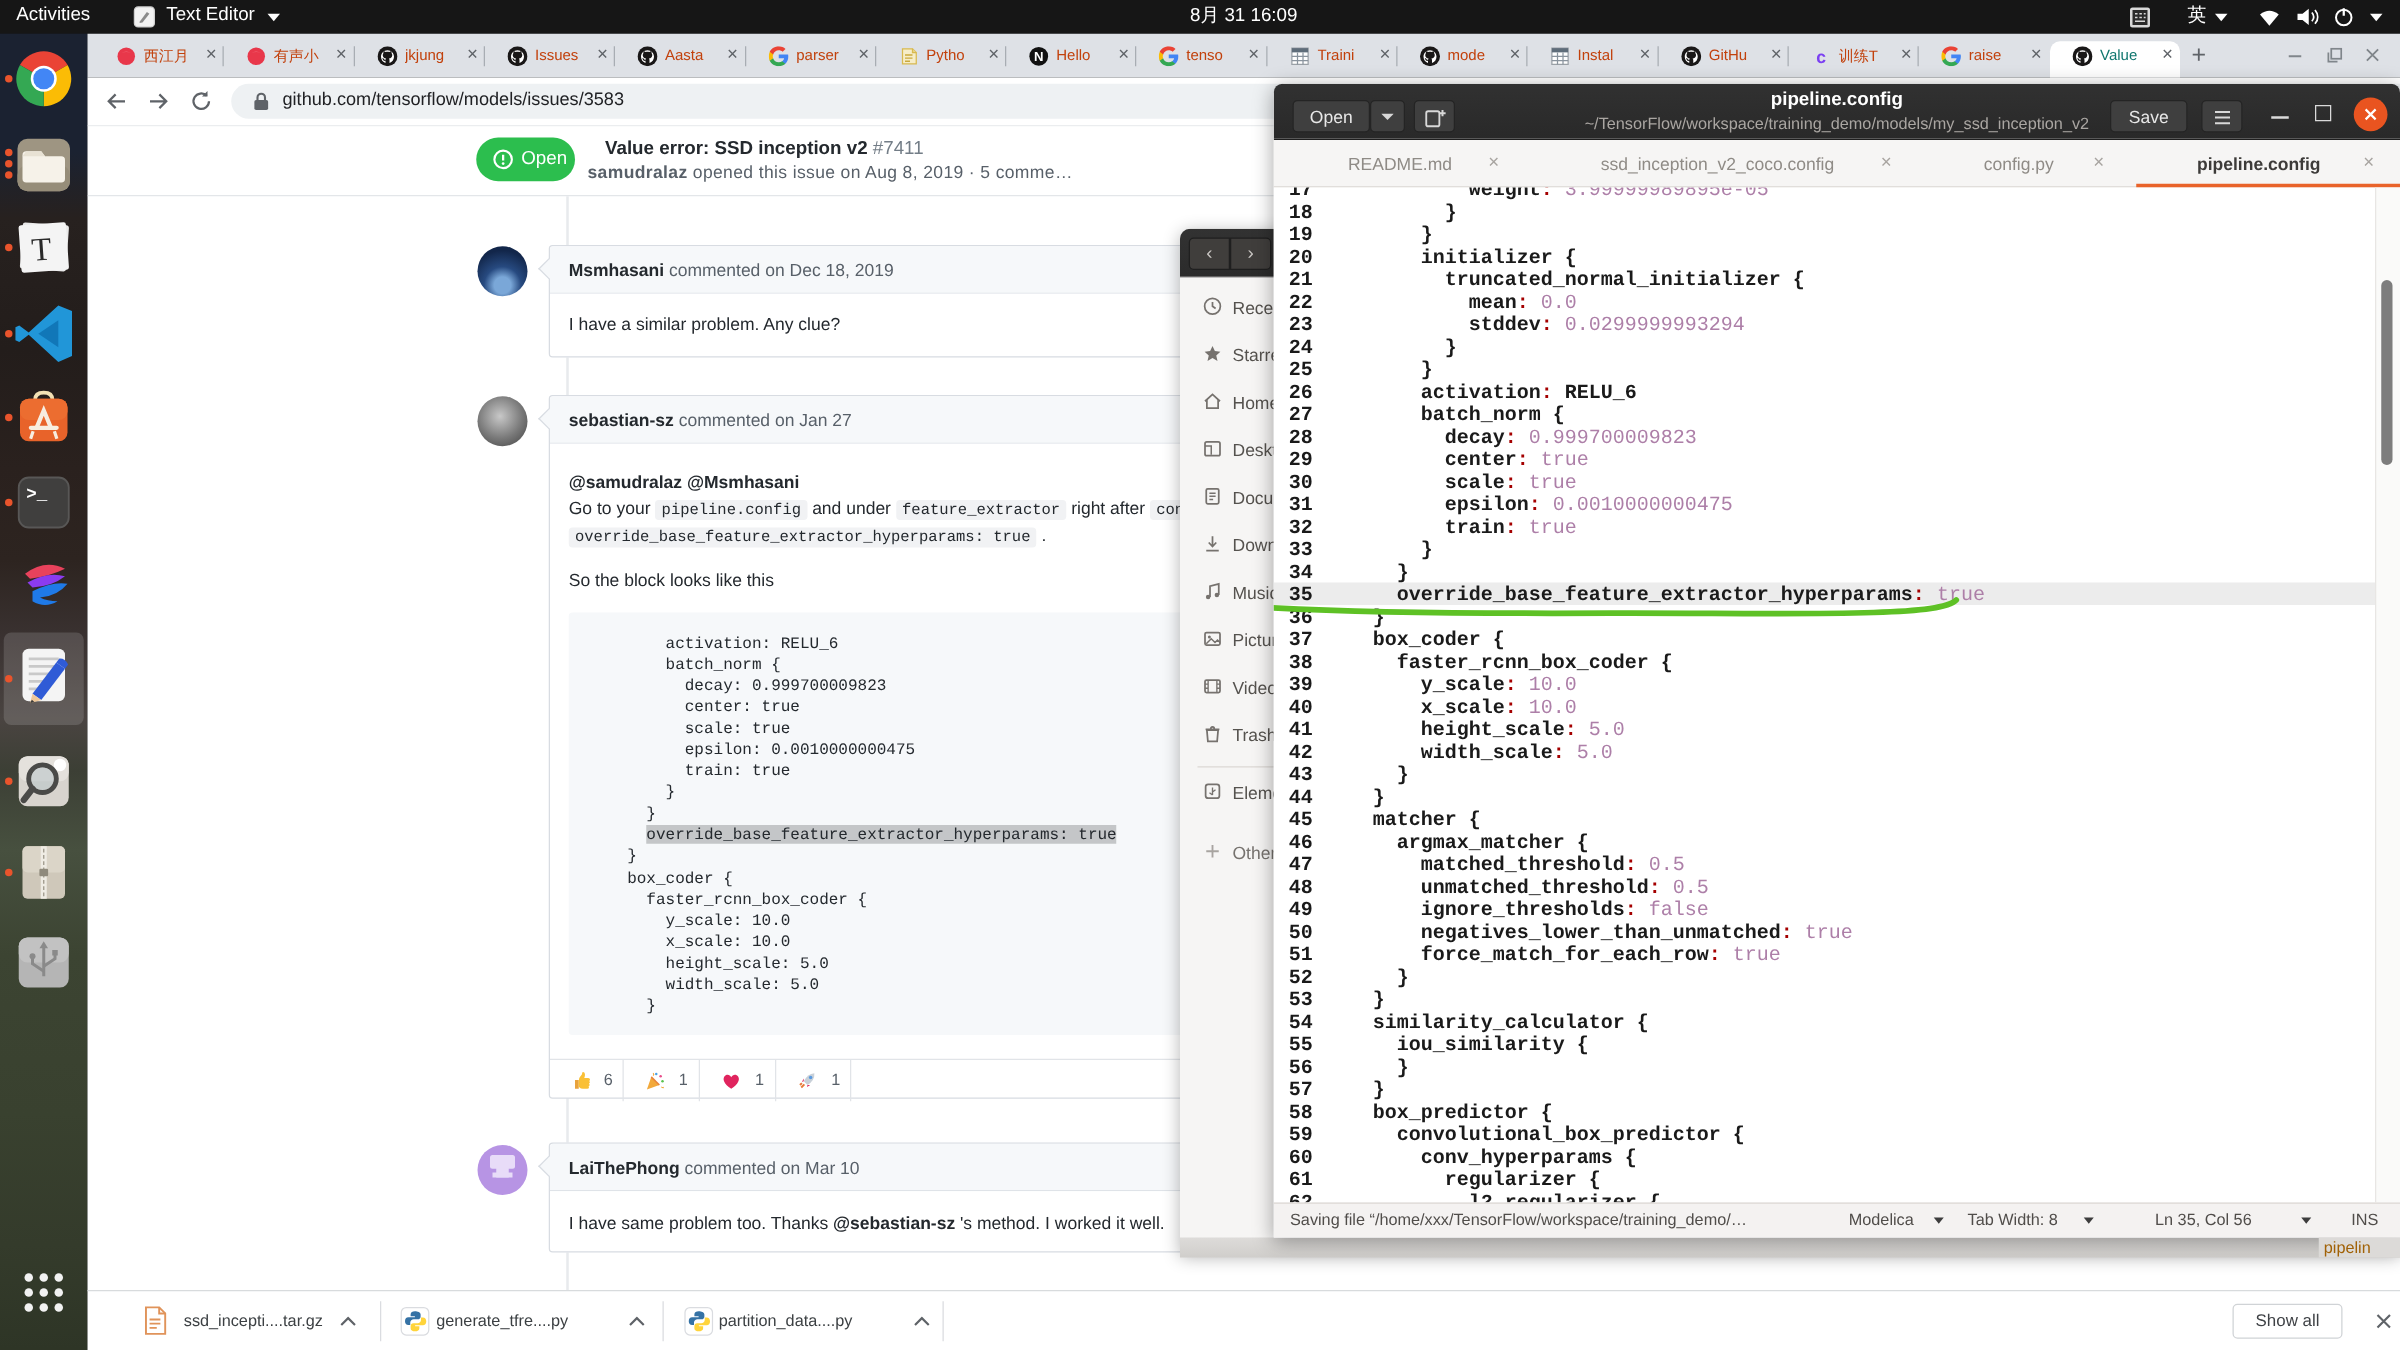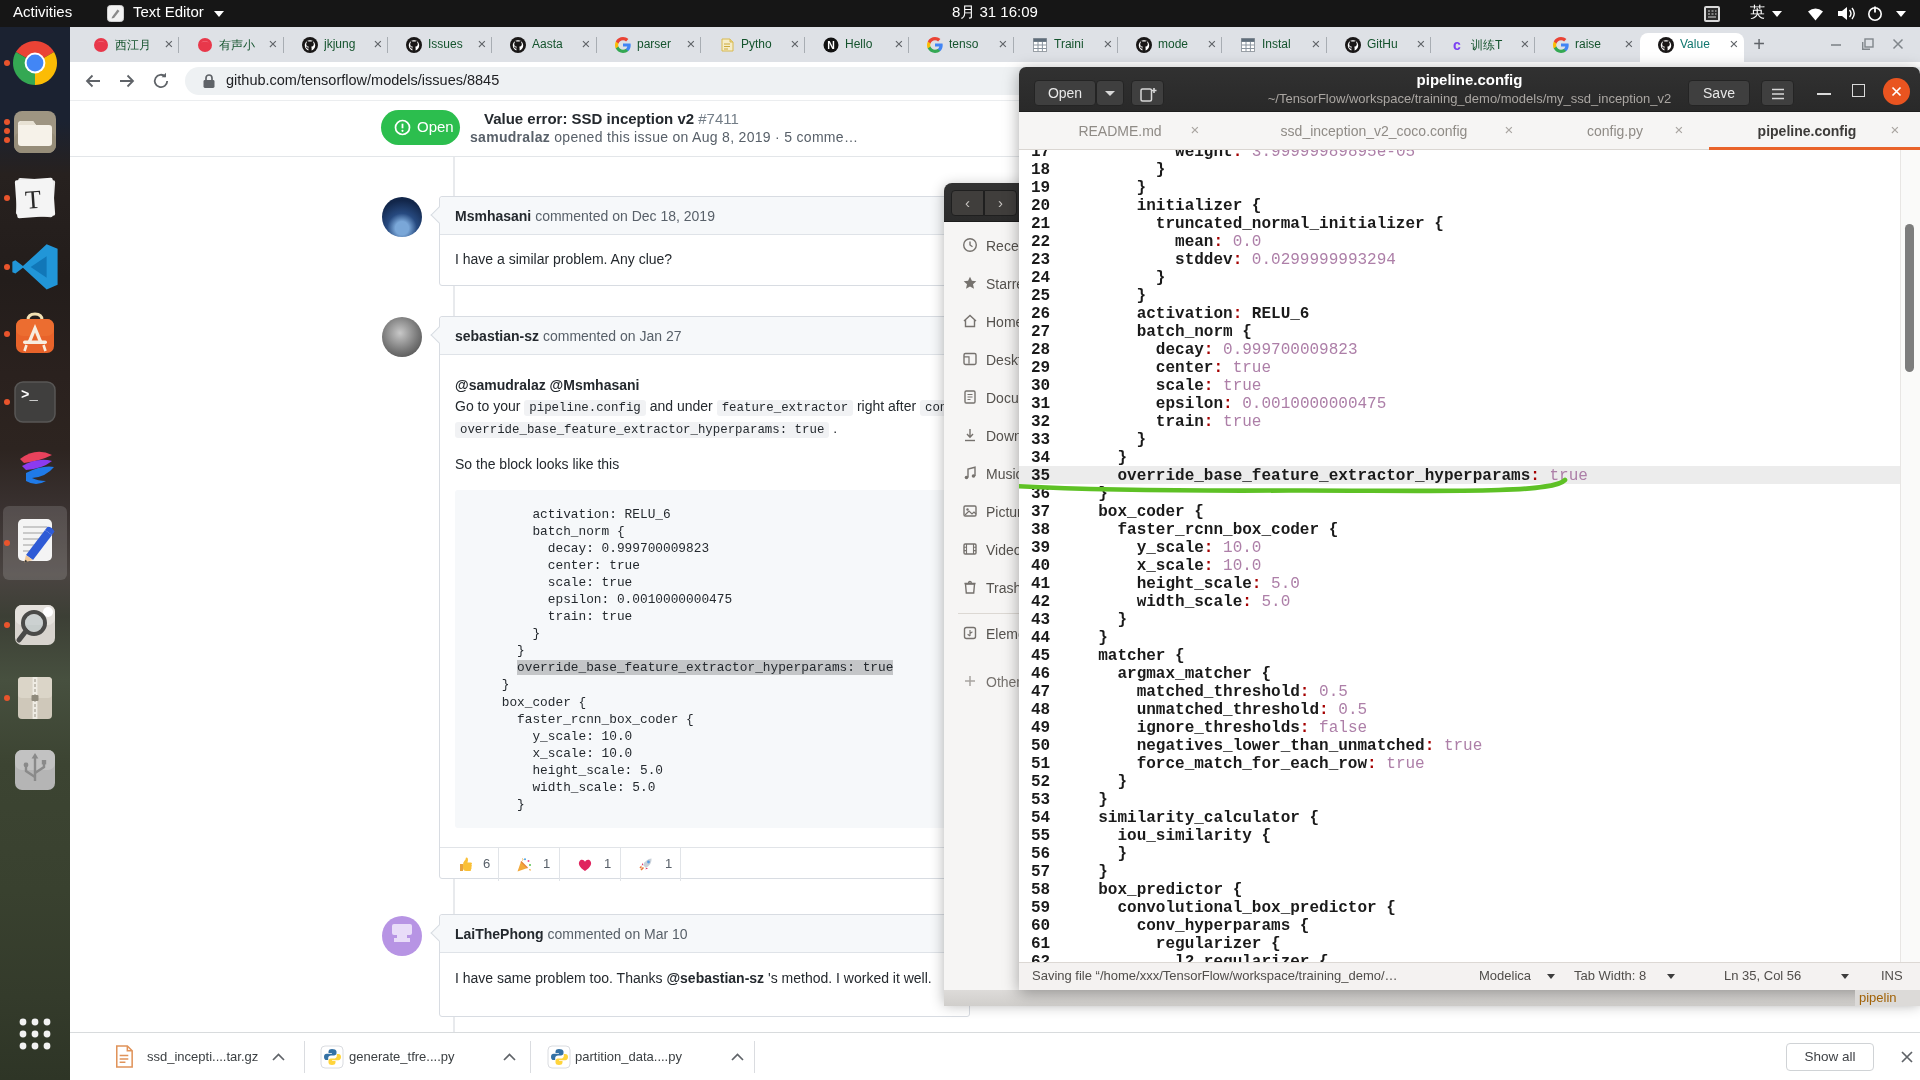--- a/index.html
+++ b/index.html
@@ -11,21 +11,21 @@
   
   #topbar{left:0;top:0;width:1920px;height:27px;background:#161616;color:#fff;font-size:15px;}
   
   #dock{left:0;top:27px;width:70px;height:1053px;background:linear-gradient(180deg,#1b2231 0%,#1b2231 9%,#27211f 14%,#231d1b 24%,#2a211e 33%,#2d2420 40%,#3a3231 46%,#4a4441 52%,#3c3f35 56%,#47503f 62%,#3c4432 70%,#39412f 82%,#343b2b 92%,#2e3526 100%);}
   .dockdot{position:absolute;left:4px;width:6px;height:6px;border-radius:50%;background:#e9542c;}
   .dicon{position:absolute;left:12px;width:46px;height:46px;}
   
   #tabstrip{left:70px;top:27px;width:1850px;height:35px;background:#dee1e6;}
   .tab{position:absolute;top:0;height:35px;}
   .tab .fav{position:absolute;left:18px;top:10px;width:16px;height:16px;}
-  .tab .ttl{position:absolute;left:40px;top:10px;width:44px;height:16px;overflow:hidden;font-size:12px;color:#14532d;white-space:nowrap;}
+  .tab .ttl{position:absolute;left:40px;top:10px;width:44px;height:16px;overflow:hidden;font-size:12px;color:#c2410c;white-space:nowrap;}
   .tab .tx{position:absolute;left:86px;top:9px;width:16px;height:16px;color:#5f6368;font-size:15px;text-align:center;line-height:16px;}
   .tabsep{position:absolute;top:10px;width:1px;height:16px;background:#a8adb3;}
   #toolbar{left:70px;top:62px;width:1850px;height:38px;background:#fff;}
   #omnibox{left:115px;top:5px;width:1790px;height:28px;background:#eef1f3;border-radius:14px;}
   
   #page{left:70px;top:100px;width:1850px;height:932px;background:#fff;overflow:hidden;}
   .ghline{position:absolute;left:383px;width:2px;background:#e8eaed;}
   .cbox{position:absolute;left:369px;width:531px;border:1px solid #d8dce2;border-radius:3px;background:#fff;}
   .chead{position:absolute;left:0;top:0;right:0;height:38px;background:#f6f8fa;border-bottom:1px solid #dfe3e8;border-radius:3px 3px 0 0;font-size:14px;color:#586069;line-height:38px;padding-left:15px;}
   .cavatar{position:absolute;left:312px;width:40px;height:40px;border-radius:50%;}
@@ -386,21 +386,21 @@
       </svg>
     <svg class="abs" style="left:81px;top:9px;" width="20" height="20" viewBox="0 0 20 20">
         <path d="M16.2 10 a6.2 6.2 0 1 1 -1.8-4.4" fill="none" stroke="#5f6368" stroke-width="1.8"></path>
         <path d="M15 1.8 v4.4 h-4.4z" fill="#5f6368"></path>
       </svg>
     <div class="abs" id="omnibox"></div>
     <svg class="abs" style="left:132px;top:11px;" width="14" height="16" viewBox="0 0 14 16">
         <rect x="1.5" y="7" width="11" height="8" rx="1.4" fill="#5f6368"></rect>
         <path d="M4 7 V5 a3 3 0 0 1 6 0 v2" fill="none" stroke="#5f6368" stroke-width="1.7"></path>
       </svg>
-    <div class="abs" style="left:156px;top:10px;font-size:14.5px;color:#202124;">github.com/tensorflow/models/issues/8845</div>
+    <div class="abs" style="left:156px;top:10px;font-size:14.5px;color:#202124;">github.com/tensorflow/models/issues/3583</div>
   </div>
   <div class="abs" id="page">
     <div class="abs" style="left:0;top:0;width:1850px;height:1px;background:#ebedef;"></div>
 
     <div class="abs" style="left:311px;top:10px;width:79px;height:35px;border-radius:18px;background:#2cbe4e;"></div>
     <svg class="abs" style="left:324px;top:19px;" width="17" height="17" viewBox="0 0 17 17">
         <circle cx="8.5" cy="8.5" r="7" fill="none" stroke="#fff" stroke-width="1.7"></circle>
         <path d="M8.5 4.7 v4.6" stroke="#fff" stroke-width="1.8"></path>
         <circle cx="8.5" cy="11.8" r="1.1" fill="#fff"></circle>
       </svg>
@@ -481,21 +481,21 @@
         <div class="abs" style="left:240px;top:0;width:1px;height:33px;background:#e1e4e8;"></div>
       </div>
     </div>
 
     <div class="cavatar" style="top:816px;background:#b794e4;"></div>
     <svg class="abs" style="left:318px;top:822px;" width="28" height="28" viewBox="0 0 28 28">
         <rect x="4" y="2" width="20" height="11" rx="2" fill="#e8dcf8"></rect>
         <rect x="9" y="6" width="10" height="14" fill="#e8dcf8"></rect>
         <rect x="6" y="16" width="16" height="4" fill="#e8dcf8"></rect>
       </svg>
-    <div class="cbox" style="top:814px;height:103px;">
+    <div class="cbox" style="top:814px;height:88px;">
       <div class="chead"><span class="ghb">LaiThePhong</span> commented on Mar 10</div>
       <div class="carrow"></div>
       <div class="abs" style="left:15px;top:55px;font-size:14px;color:#24292e;">I have same problem too. Thanks <span class="ghb">@sebastian-sz</span> 's method. I worked it well.</div>
     </div>
   </div>
   <div class="abs" id="shelf">
     <svg class="abs" style="left:41px;top:11px;" width="25" height="25" viewBox="0 0 26 26">
         <path d="M6 2 h11 l5 5 v17 h-16z" fill="#fff" stroke="#e0935a" stroke-width="1.6"></path>
         <path d="M17 2 v5 h5" fill="none" stroke="#e0935a" stroke-width="1.6"></path>
         <path d="M9 12 h9 M9 15.5 h9 M9 19 h6" stroke="#e0935a" stroke-width="1.6"></path>

